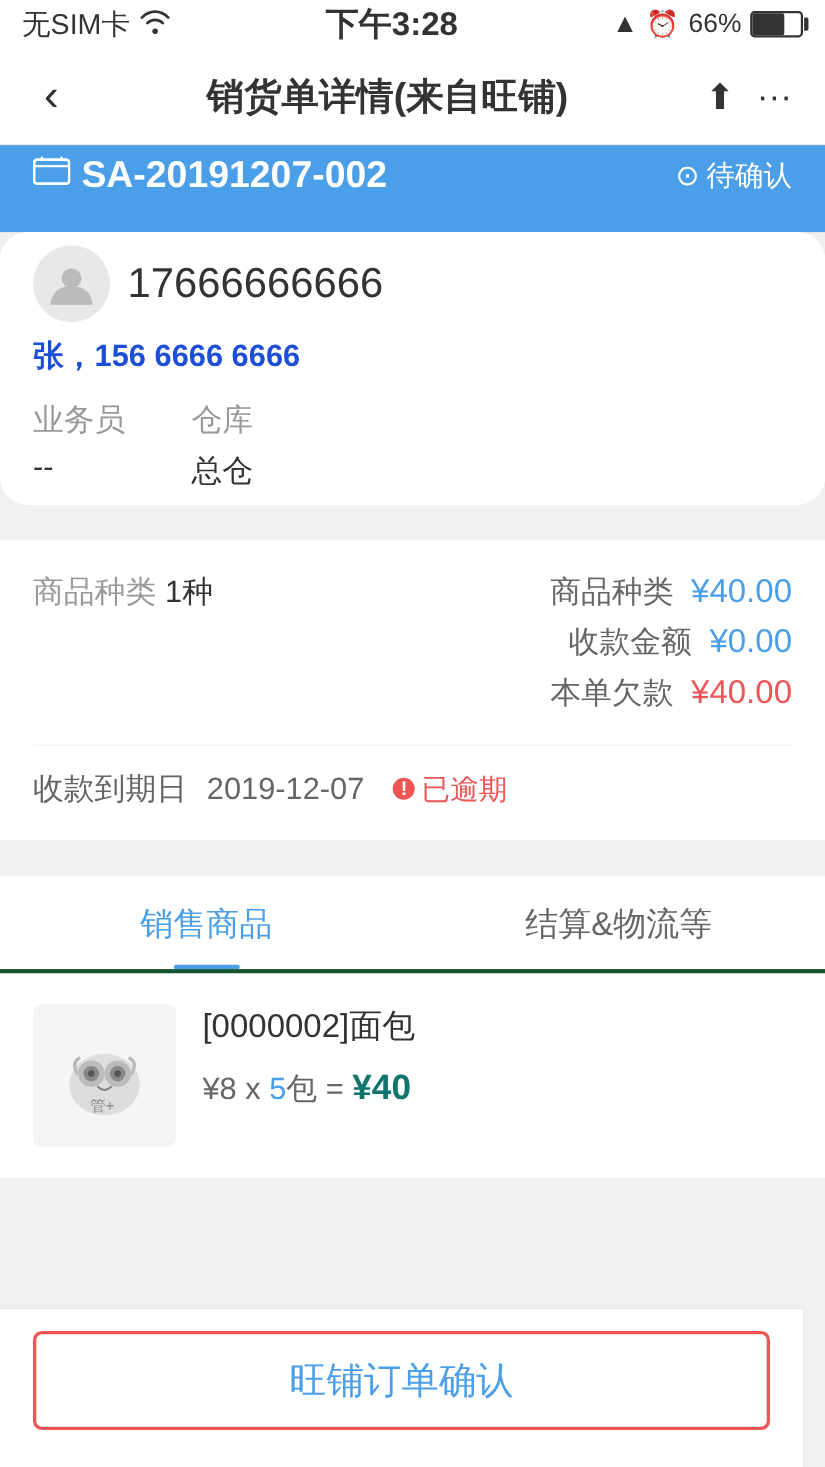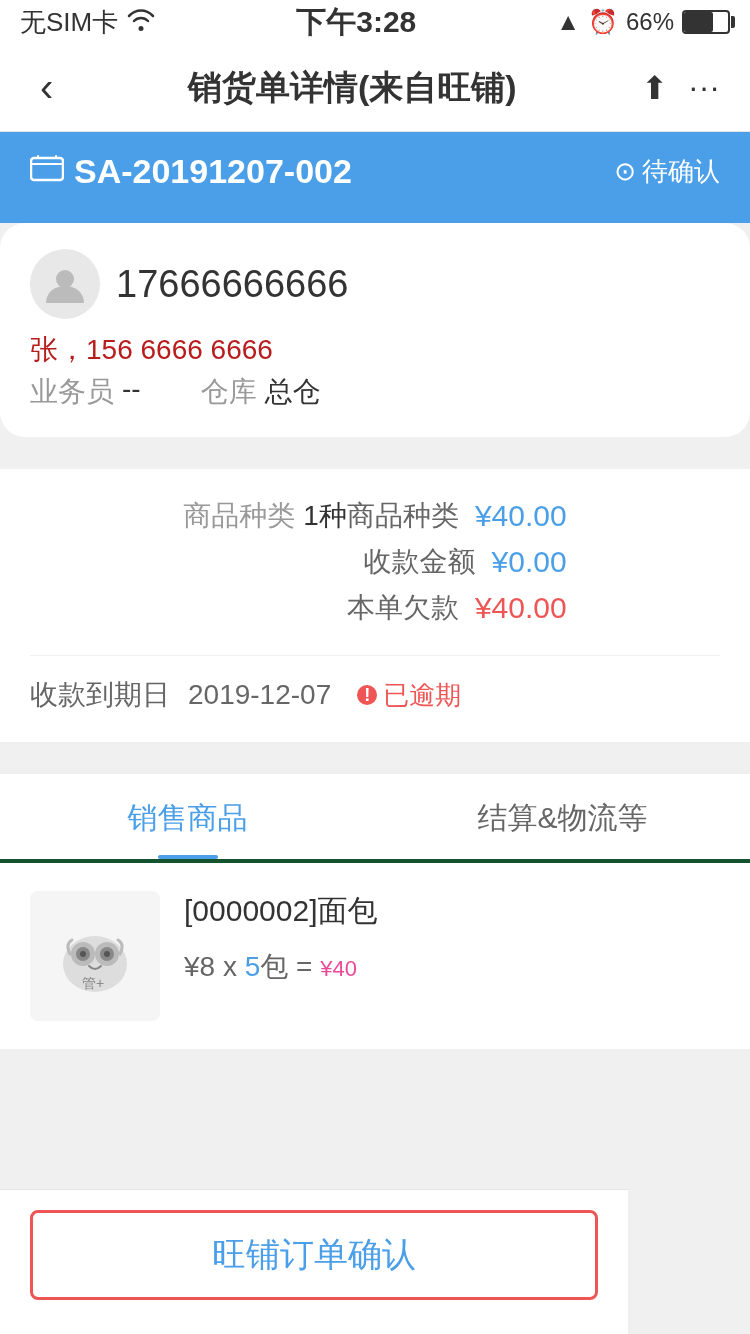--- a/index.html
+++ b/index.html
@@ -67,21 +67,21 @@
     }
     .nav-action-icon {
       font-size: 32px;
       color: #333;
       cursor: pointer;
     }
 
     
     .order-header {
       background: #4a9fe8;
-      padding: 20px 30px 20px;
+      padding: 8px 30px 20px;
       margin-bottom: 0;
     }
     .order-header-top {
       display: flex;
       justify-content: space-between;
       align-items: center;
       margin-bottom: 12px;
     }
     .order-number {
       font-size: 34px;
@@ -100,21 +100,21 @@
     }
     .order-date {
       font-size: 26px;
       color: #fff;
       opacity: 0.95;
     }
 
     
     .customer-section {
       background: #fff;
-      padding: 26px 30px;
+      padding: 12px 30px;
       margin-bottom: 16px;
       border-radius: 25px;
     }
     .customer-top {
       display: flex;
       align-items: center;
       gap: 16px;
       margin-bottom: 12px;
     }
     .customer-avatar {
@@ -128,44 +128,45 @@
       color: #999;
       flex-shrink: 0;
     }
     .customer-phone {
       font-size: 38px;
       font-weight: 500;
       color: #333;
     }
     .customer-name {
       font-size: 28px;
-      color: #b91c1c;
-      margin-bottom: 4px;
+      color: #1d4ed8;
+      margin-bottom: 20px;
+      font-weight: bold;
     }
     .customer-meta {
       display: flex;
       gap: 60px;
       font-size: 28px;
       color: #666;
     }
-    .customer-meta-item { display: flex; gap: 8px; }
+    .customer-meta-item { display: flex; gap: 8px; flex-direction: column; }
     .customer-meta-label { color: #999; }
     .customer-meta-value { color: #333; }
 
     
     .divider { height: 16px; background: #f0f0f0; }
 
     
     .summary-section {
       background: #fff;
       padding: 28px 30px;
     }
     .summary-row {
       display: flex;
-      justify-content: center;
+      justify-content: space-between;
       align-items: flex-start;
     }
     .summary-left {
       display: flex;
       align-items: center;
       gap: 8px;
       font-size: 28px;
       color: #666;
     }
     .summary-label { color: #999; }
@@ -272,34 +273,34 @@
       align-items: center;
       justify-content: center;
       color: #bbb;
     }
     .product-info { flex: 1; }
     .product-name { font-size: 30px; color: #333; margin-bottom: 16px; font-weight: 500; }
     .product-price {
       font-size: 28px;
       color: #666;
     }
-    .price-total { color: #ec4899; font-size: 22px; font-weight: 400; }
+    .price-total { color: #0f766e; font-size: 32px; font-weight: 700; }
 
     
     .bottom-area {
       flex: 1;
       min-height: 200px;
       background: #f0f0f0;
     }
 
     
     .confirm-btn-wrapper {
       position: fixed;
       bottom: 0;
-      width: 628px;
+      width: 730px;
       background: #fff;
       padding: 20px 30px 34px;
       border-top: 1px solid #e5e5e5;
     }
     .confirm-btn {
       width: 100%;
       height: 90px;
       border: 3px solid #e55;
       border-radius: 8px;
       background: #fff;

